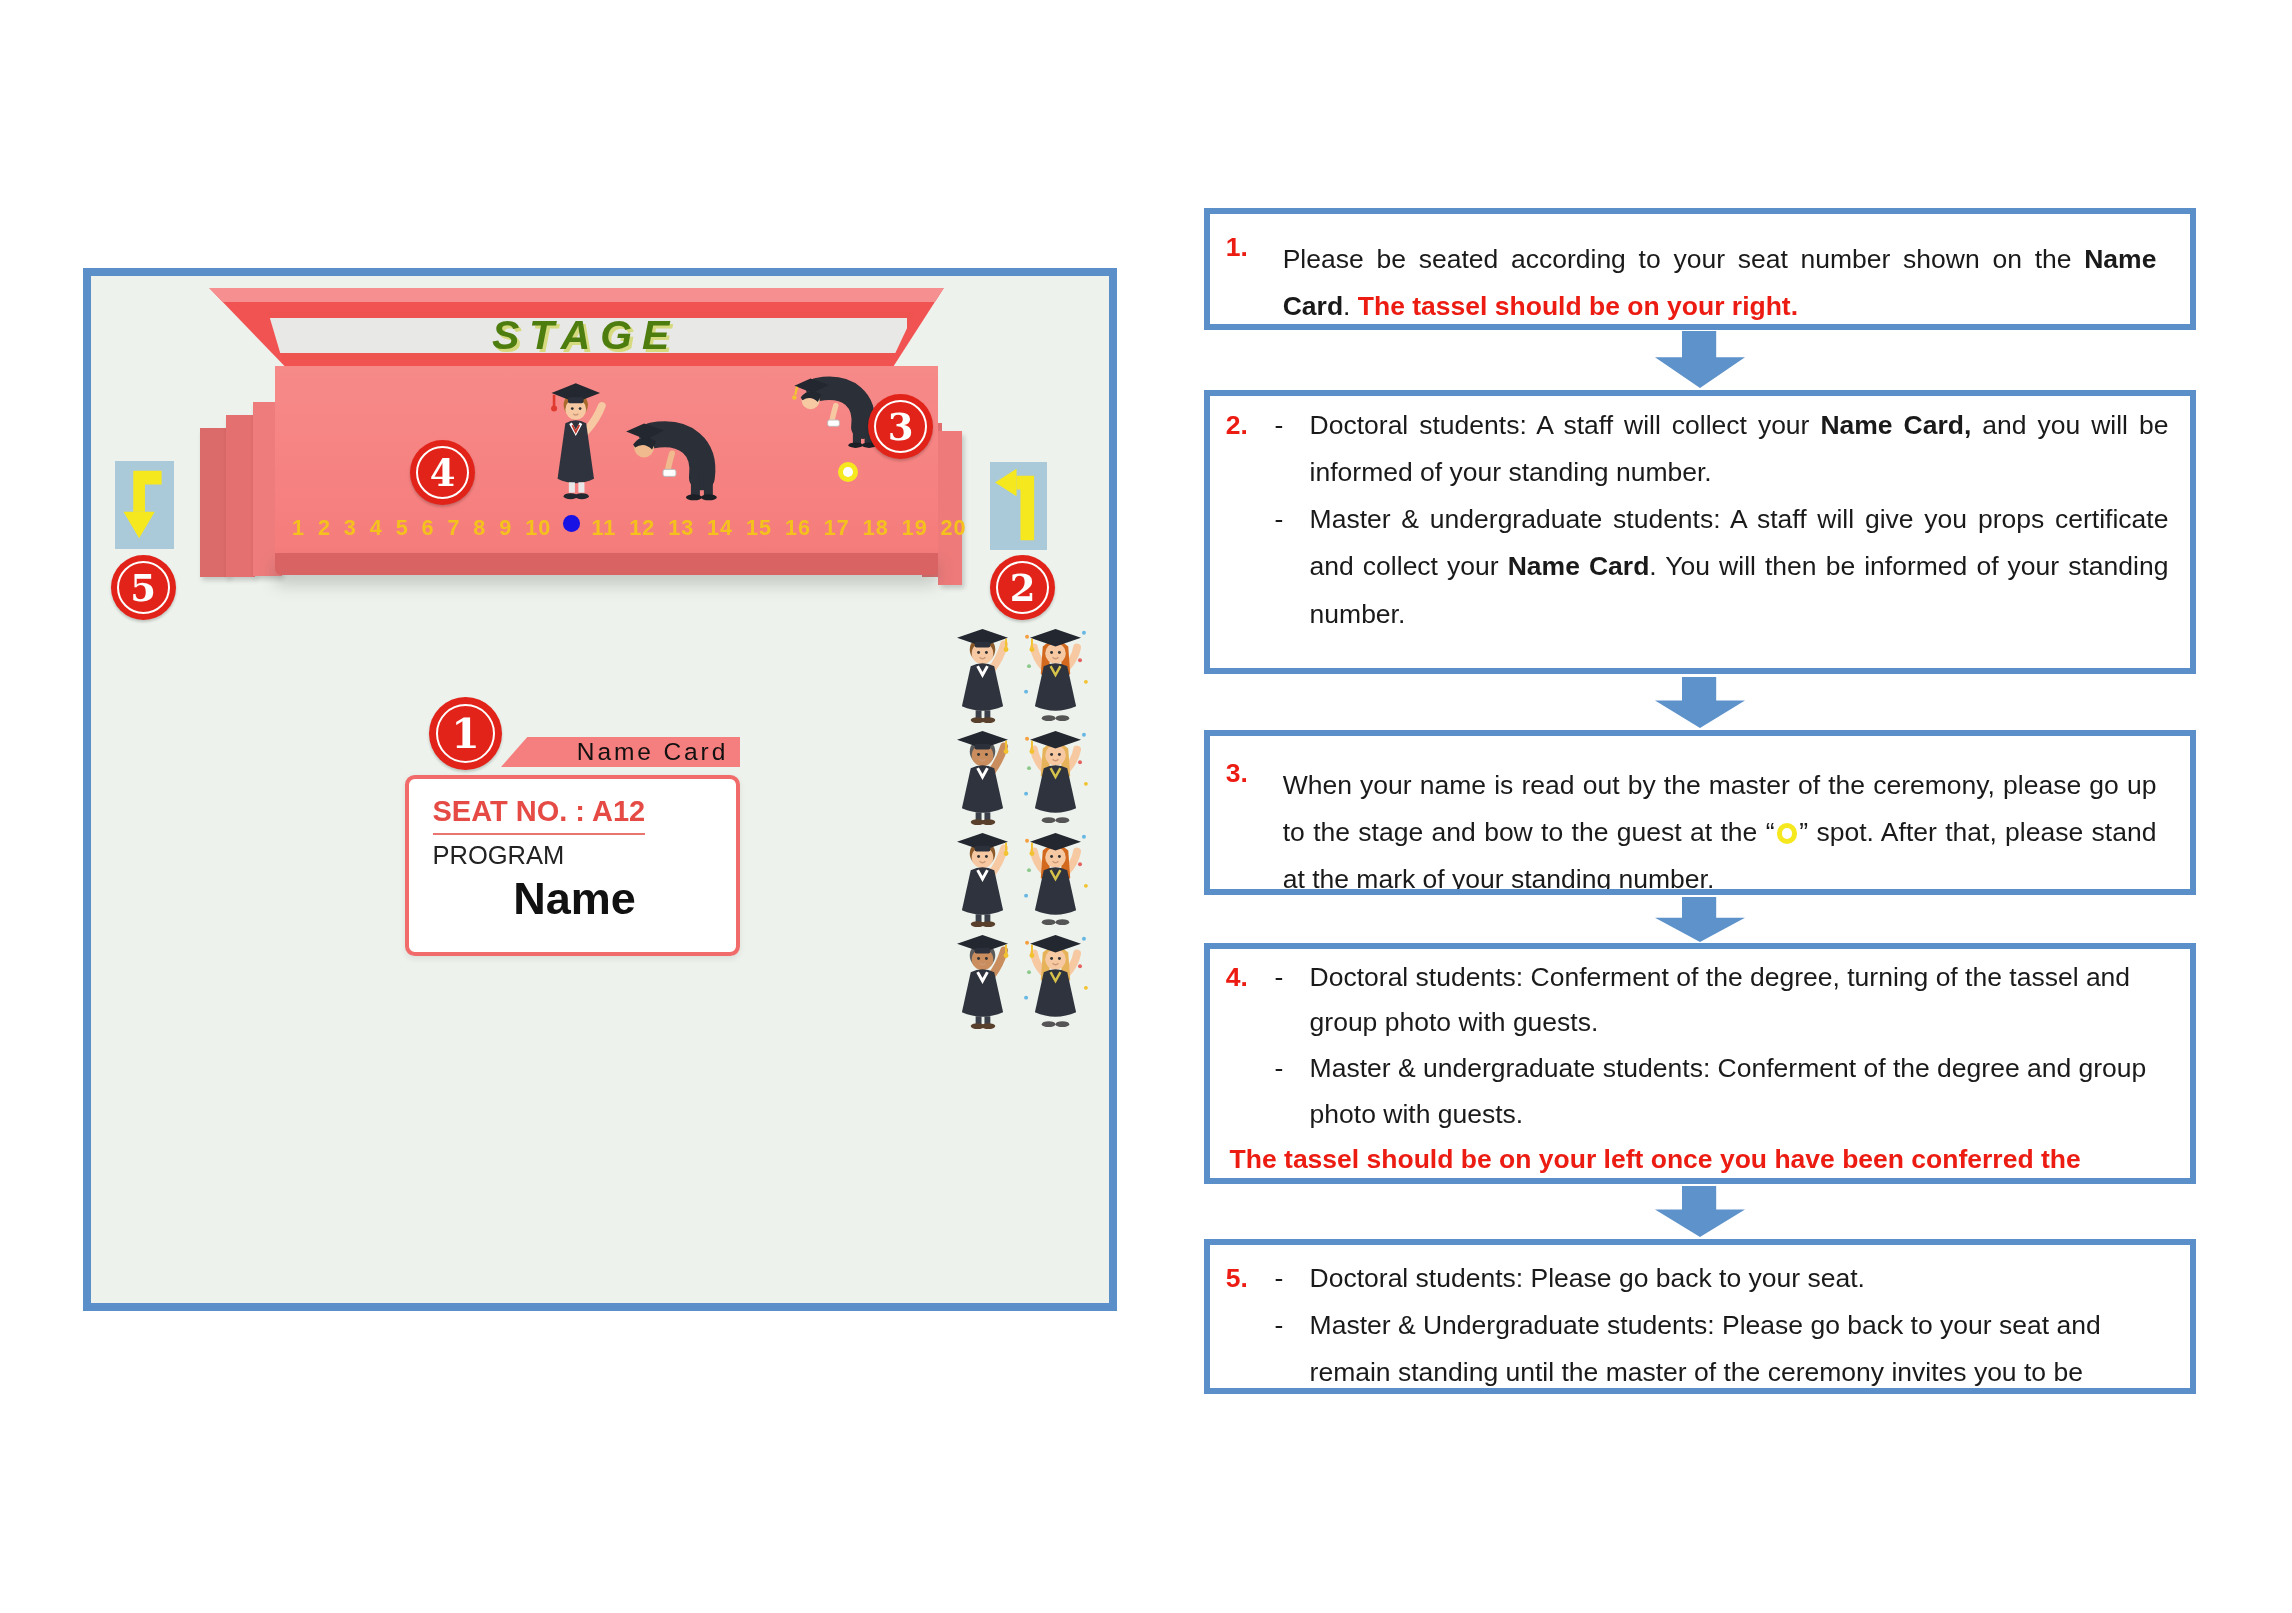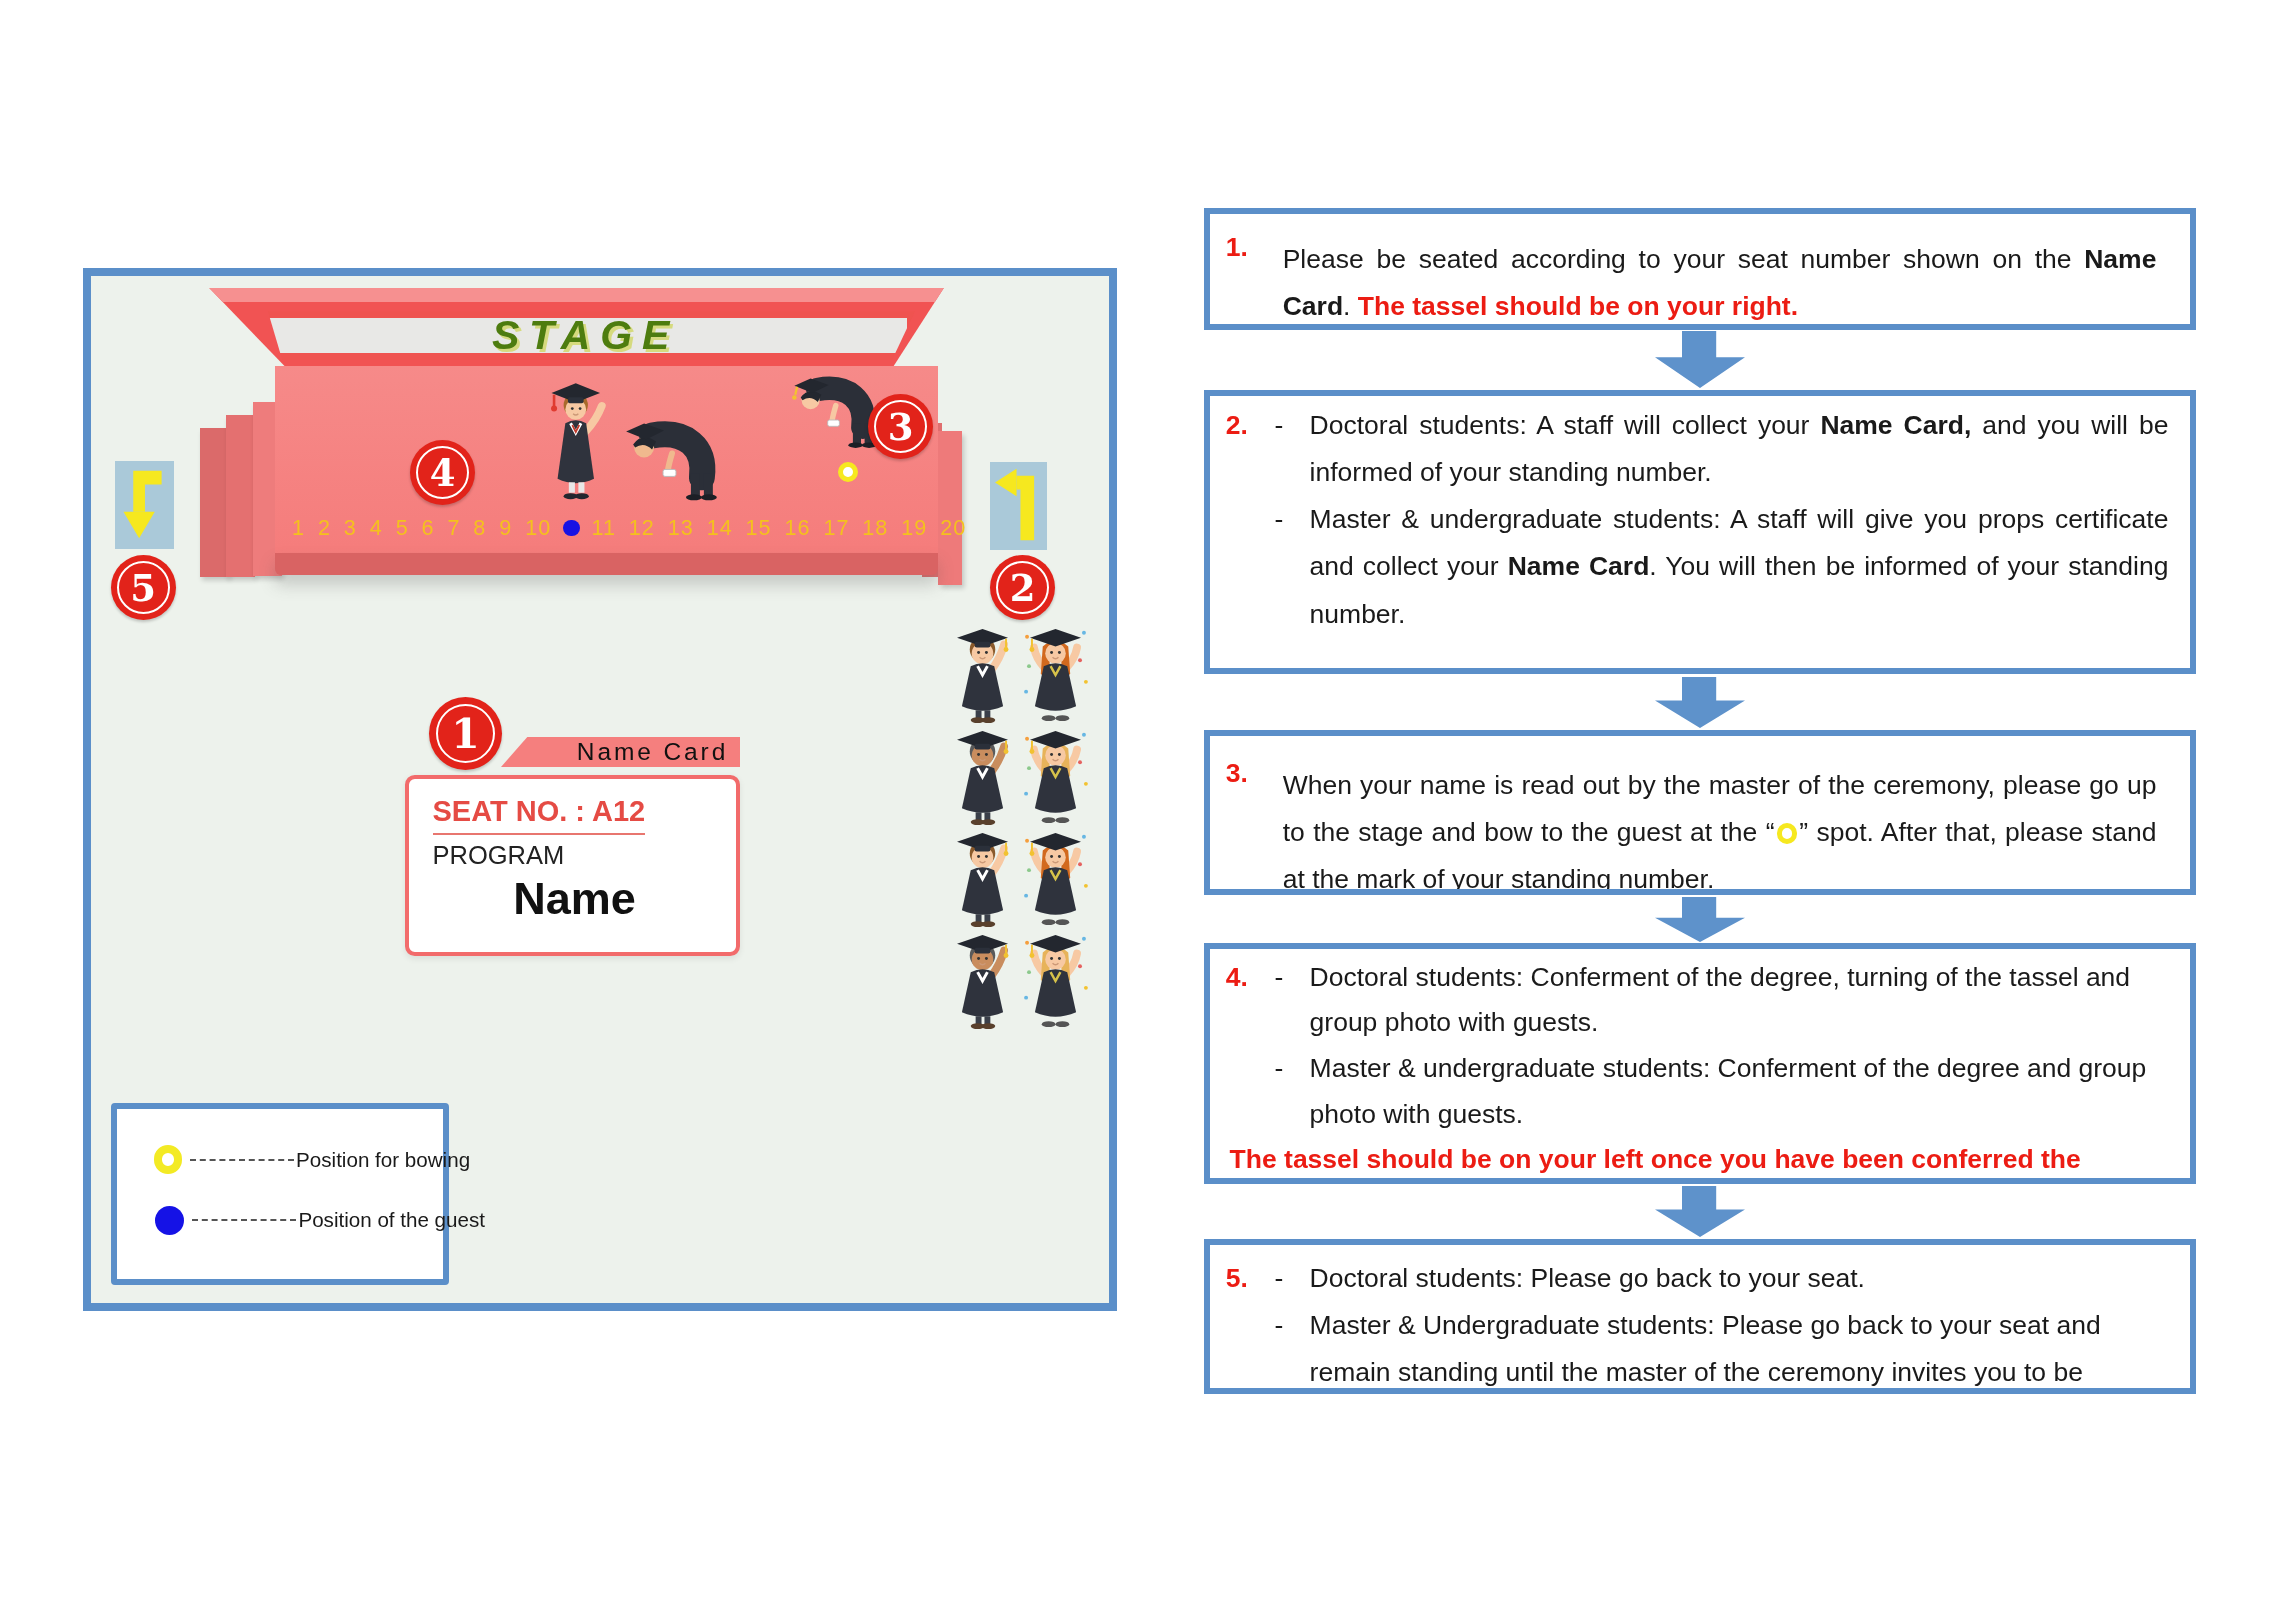--- a/index.html
+++ b/index.html
@@ -26,22 +26,22 @@
           background:linear-gradient(180deg,#f68a89,#f57c7b);}
   .stage-base{position:absolute;left:184px;top:277px;width:663px;height:21.6px;background:#d96363;
           border-radius:0 0 5.9px 5.9px;box-shadow:0 9.8px 15.7px rgba(80,80,80,.25);}
   .stepL1{position:absolute;left:162px;top:126px;width:29px;height:174px;background:#ee7c7c;box-shadow:2px 3.9px 4.9px rgba(0,0,0,.18);}
   .stepL2{position:absolute;left:135px;top:139px;width:29px;height:162px;background:#e47070;box-shadow:2px 3.9px 4.9px rgba(0,0,0,.18);}
   .stepL3{position:absolute;left:109px;top:152px;width:29px;height:149px;background:#db6a6a;box-shadow:2px 3.9px 4.9px rgba(0,0,0,.18);}
   .stepR1{position:absolute;left:831px;top:147px;width:19.6px;height:154px;background:#e06e6e;}
   .stepR2{position:absolute;left:847px;top:155px;width:23.5px;height:154px;background:#ee7a7a;box-shadow:2.9px 3.9px 4.9px rgba(0,0,0,.18);}
 
   
-  .numrow{position:absolute;left:201px;top:239px;width:642px;display:flex;align-items:center;gap:11.8px;
-          font-size:21.6px;font-weight:normal;color:#f4c11d;white-space:nowrap;}
+  .numrow{position:absolute;left:201px;top:239px;width:642px;display:flex;align-items:flex-start;gap:11.8px;
+          font-size:21.6px;font-weight:bold;color:#f4c11d;white-space:nowrap;}
   .numrow .nums{word-spacing:5.9px;letter-spacing:1px;}
   .guest-dot{width:16.7px;height:16.7px;border-radius:50%;background:#1812e4;flex:0 0 auto;}
 
   
   .marker{position:absolute;width:65px;height:65px;border-radius:50%;background:#e2231a;
           display:flex;align-items:center;justify-content:center;box-shadow:0 2px 2.9px rgba(0,0,0,.2);}
   .marker .ring{width:49px;height:49px;border-radius:50%;border:2.9px solid #fff;
           display:flex;align-items:center;justify-content:center;
           font-size:37px;font-weight:bold;color:#fff;font-family:"DejaVu Serif",serif;}
   .marker.big{width:73px;height:73px;}
@@ -280,32 +280,20 @@
           <use href="#g-cheer"></use>
         </svg>
       <svg class="grad" style="--hair:#5a5a5a;--skin:#c98d5e" viewBox="0 0 70 104" width="69" height="102">
           <use href="#g-wave"></use>
         </svg>
       <svg class="grad" style="--hair:#e7b35a;--skin:#f7c9a3" viewBox="0 0 70 104" width="69" height="102">
           <use href="#g-cheer"></use>
         </svg>
     </div>
 
-    <div class="legend">
-      <div class="leg-row">
-        <span class="leg-ring"></span>
-        <span class="leg-dash"></span>
-        <span class="leg-label">Position for bowing</span>
-      </div>
-      <div class="leg-row">
-        <span class="leg-dot"></span>
-        <span class="leg-dash"></span>
-        <span class="leg-label">Position of the guest</span>
-      </div>
-    </div>
   </div>
 
   <div class="sbox" style="top:208px;height:122px;">
     <div class="brow">
       <span class="bnum">1.</span>
       <div class="bcontent">
         <p class="jt"><span>Please be seated according to your seat number shown on the </span><b>Name Card</b><span>. </span><span class="redbold">The tassel should be on your right.</span></p>
       </div>
     </div>
   </div>

